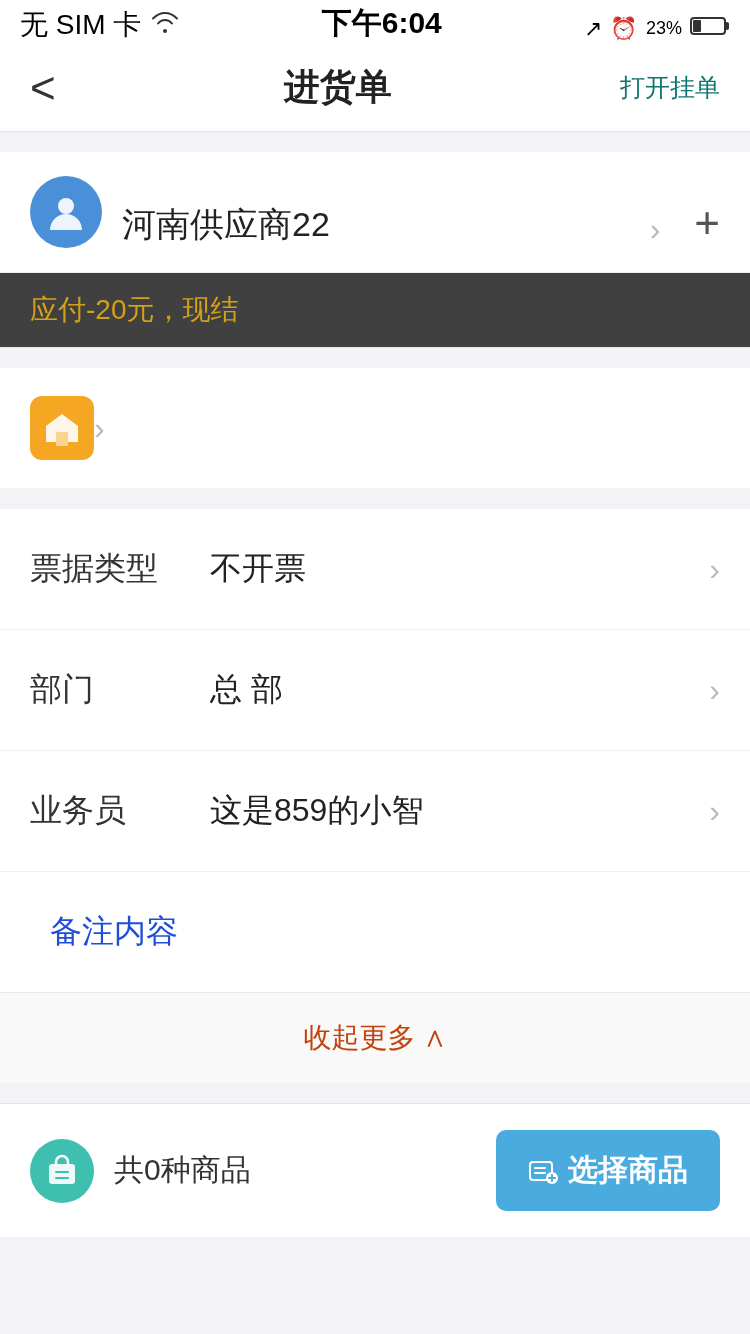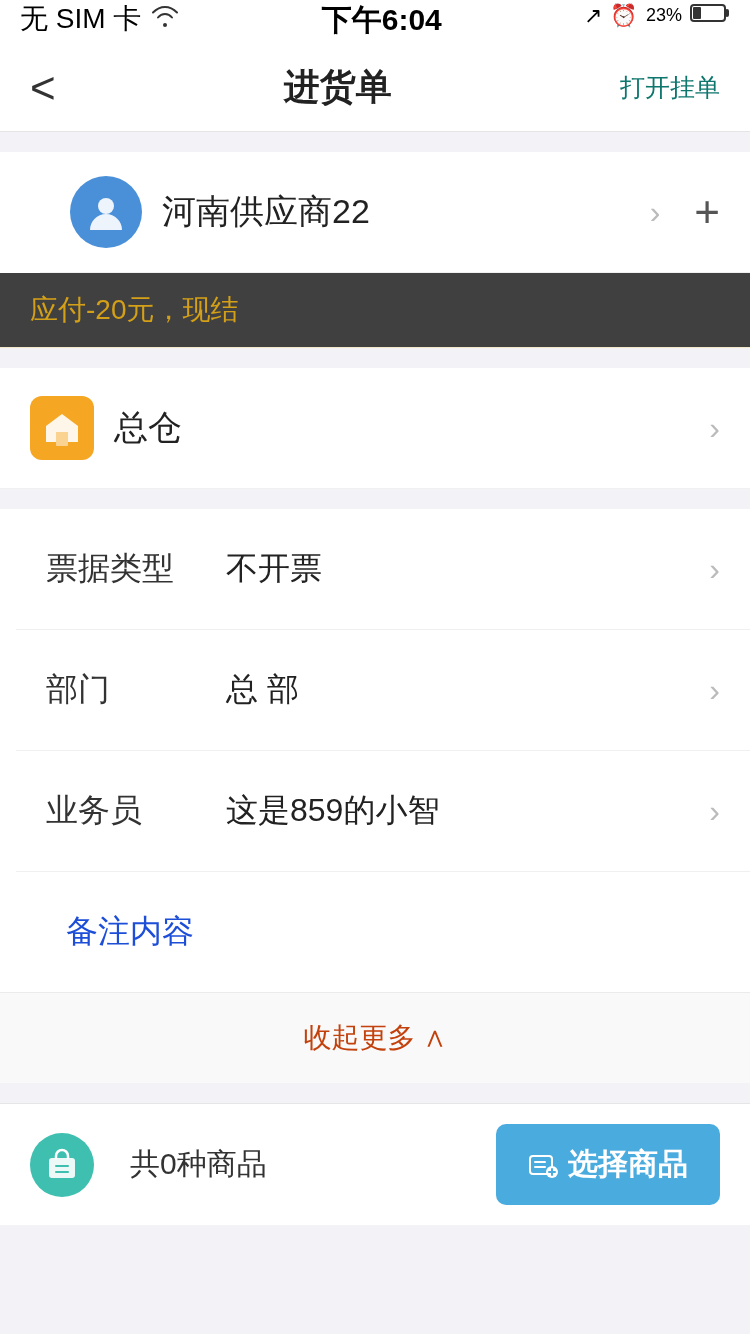--- a/index.html
+++ b/index.html
@@ -11,21 +11,21 @@
       min-height: 1334px;
       overflow-x: hidden;
       font-size: 32px;
     }
 
     
     .status-bar {
       height: 44px;
       background: #fff;
       display: flex;
-      align-items: flex-start;
+      align-items: flex-end;
       justify-content: space-between;
       padding: 0 20px;
       font-size: 28px;
       font-weight: 500;
     }
     .status-left { display: flex; align-items: center; gap: 10px; }
     .status-right { display: flex; align-items: center; gap: 8px; font-size: 26px; }
     .wifi-icon { font-size: 24px; }
 
     
@@ -46,24 +46,23 @@
     .section-gap { height: 20px; background: #f2f2f7; }
 
     
     .card {
       background: #fff;
     }
 
     
     .supplier-row {
       display: flex;
-      align-items: center;
+      align-items: flex-end;
       padding: 24px 30px;
       border-bottom: 1px solid #f0f0f0;
-      margin-left: 40px;
     }
     .supplier-avatar {
       width: 72px;
       height: 72px;
       border-radius: 50%;
       background: #4A90D9;
       display: flex;
       align-items: center;
       justify-content: center;
       flex-shrink: 0;
@@ -120,21 +119,20 @@
     .row-chevron { color: #bbb; font-size: 32px; }
 
     
     .form-row {
       display: flex;
       align-items: center;
       padding: 38px 30px;
       background: #fff;
       border-bottom: 1px solid #f0f0f0;
       min-height: 100px;
-      margin-left: 16px;
     }
     .form-label {
       font-size: 32px;
       color: #333;
       width: 160px;
       flex-shrink: 0;
     }
     .form-value {
       flex: 1;
       font-size: 32px;
@@ -153,23 +151,23 @@
       font-size: 28px;
       color: #c2410c;
       border-top: 1px solid #ebebeb;
     }
 
     
     .bottom-bar {
       background: #fff;
       display: flex;
       align-items: center;
-      padding: 20px 30px;
+      padding: 26px 30px;
       border-top: 1px solid #e5e5e5;
-      gap: 36px;
+      gap: 20px;
     }
     .product-count-icon {
       width: 64px;
       height: 64px;
       border-radius: 50%;
       background: #3EBFB0;
       display: flex;
       align-items: center;
       justify-content: center;
       flex-shrink: 0;
@@ -258,21 +256,20 @@
 <div class="section-gap"></div>
 
 <div class="warehouse-row">
   <div class="warehouse-icon">
     <svg viewBox="0 0 40 40" fill="none">
       <path d="M4 18L20 6l16 12v16H4V18z" fill="#fff" opacity="0.9"></path>
       <rect x="14" y="24" width="12" height="14" rx="1" fill="#f5a623"></rect>
       <rect x="14" y="24" width="12" height="14" rx="1" fill="#fff" opacity="0.5"></rect>
     </svg>
   </div>
-  <span class="warehouse-name">总仓</span>
   <span class="row-chevron">›</span>
 </div>
 
 <div class="section-gap"></div>
 
 <div class="card">
   <div class="form-row">
     <span class="form-label">票据类型</span>
     <span class="form-value">不开票</span>
     <span class="row-chevron">›</span>

